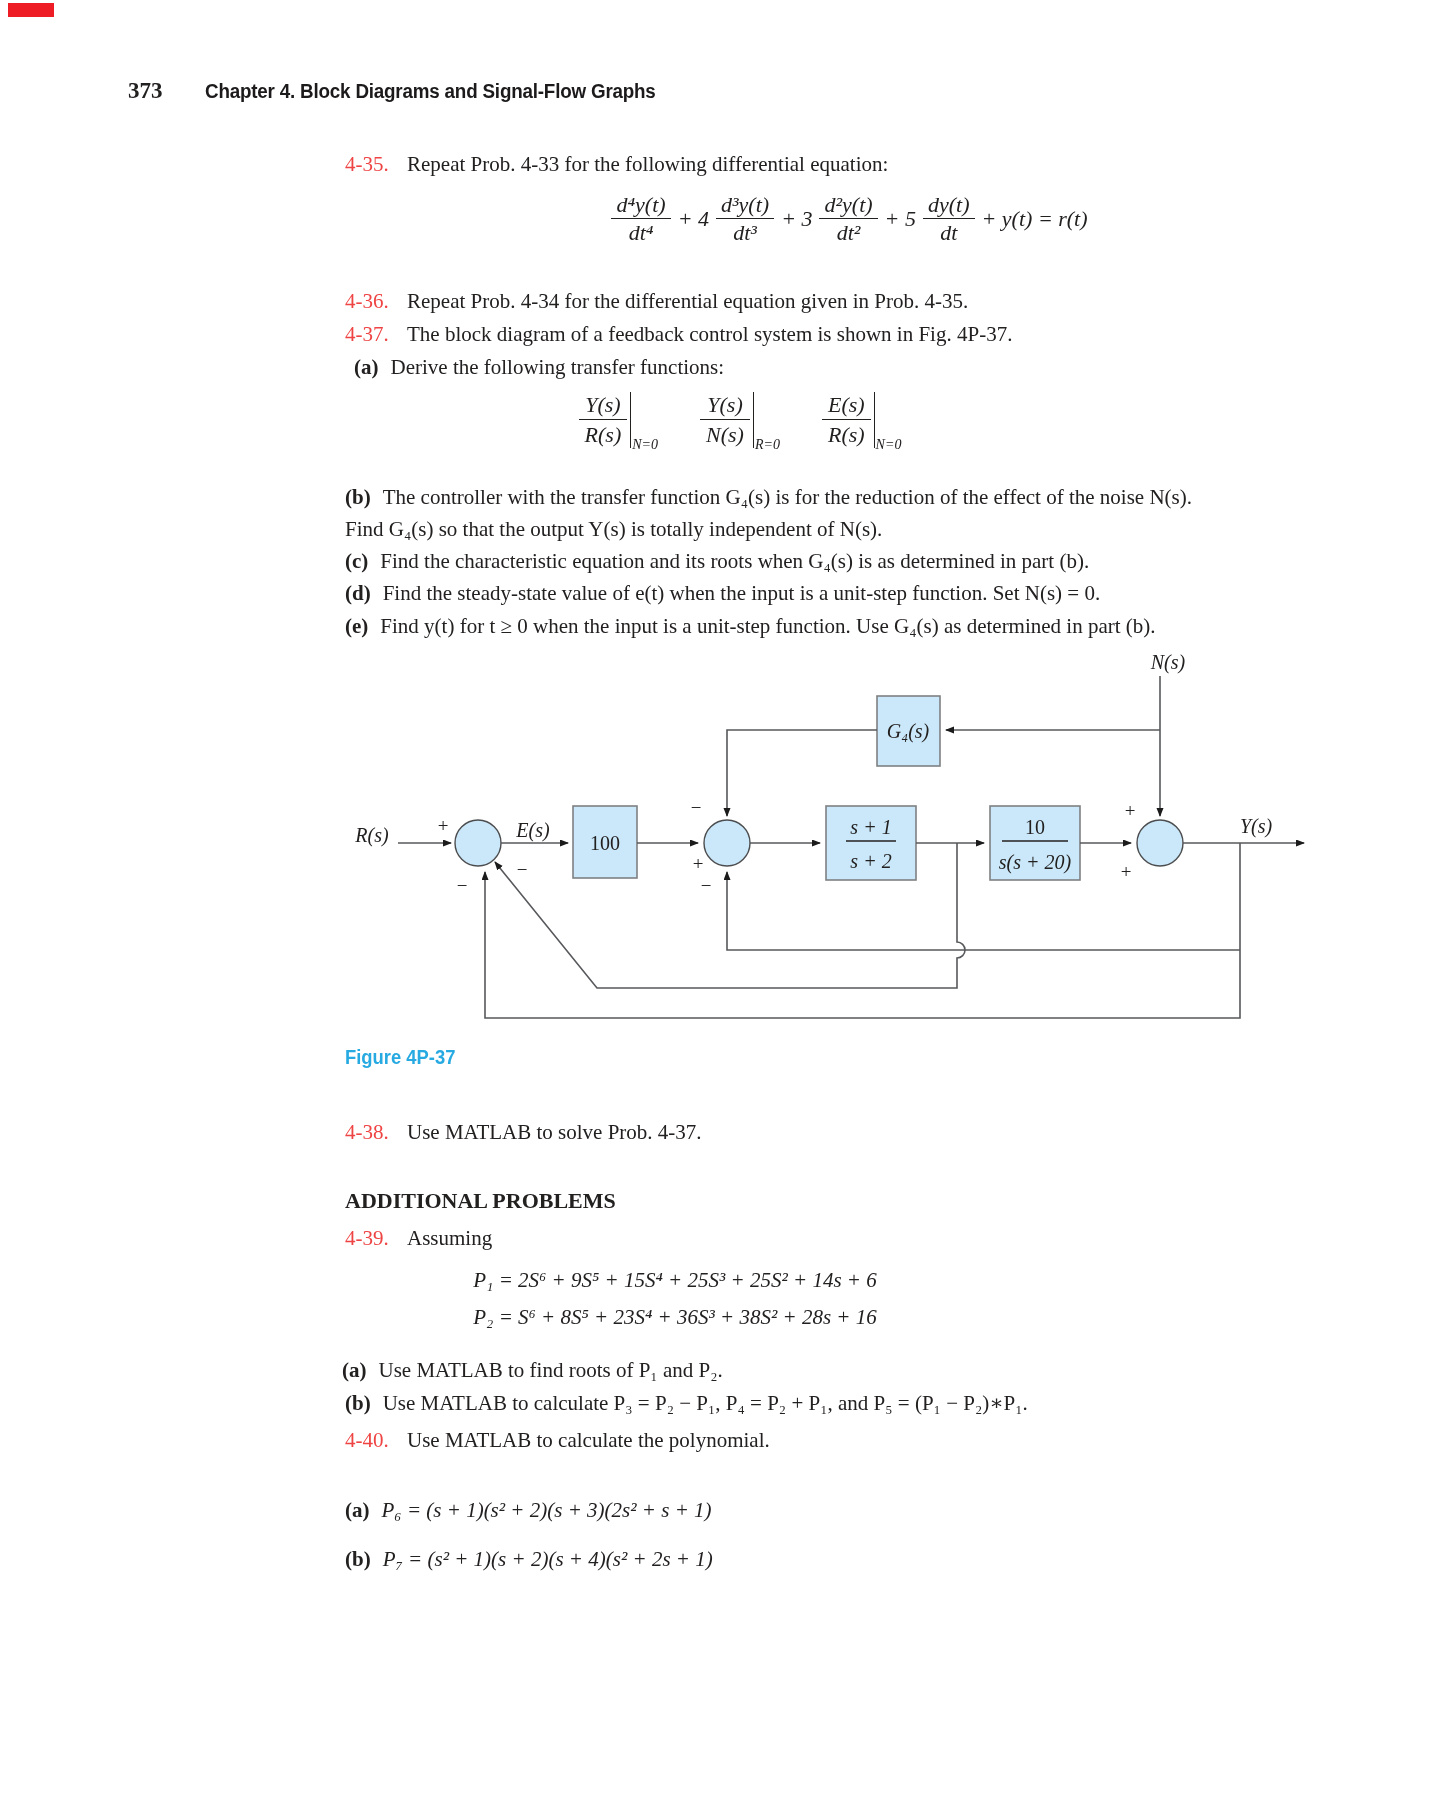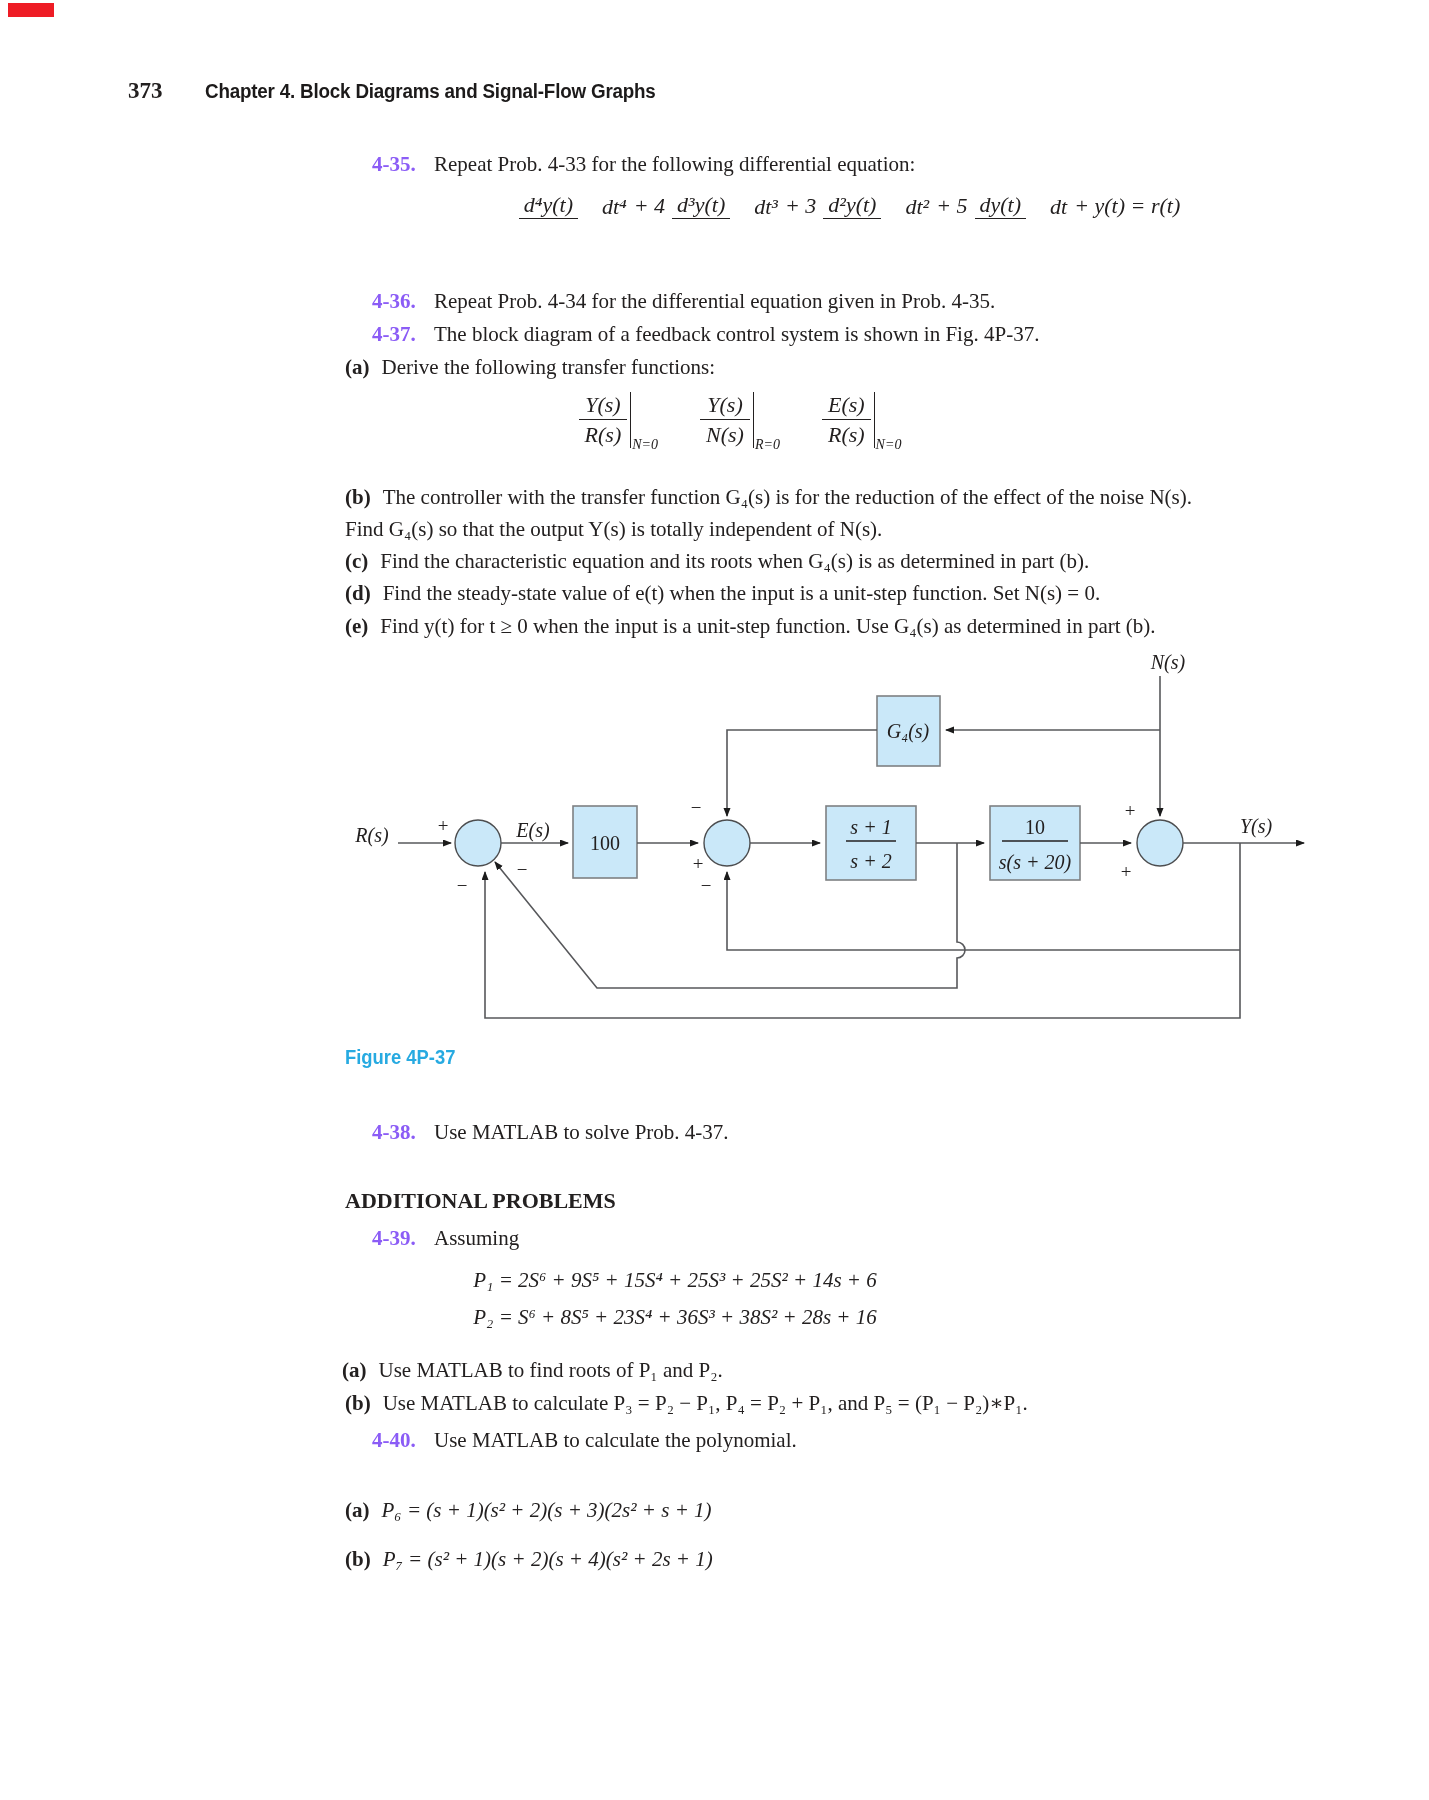--- a/index.html
+++ b/index.html
@@ -4,26 +4,26 @@
 <style>
   html,body{margin:0;padding:0;background:#ffffff;}
   body{width:1429px;height:1800px;position:relative;overflow:hidden;
        font-family:"Liberation Serif","DejaVu Serif",serif;color:#232020;}
   .abs{position:absolute;white-space:nowrap;}
   .corner-mark{position:absolute;left:8px;top:3px;width:46px;height:14px;background:#ee1c25;}
   .pageno{font-weight:bold;font-size:23px;font-family:"Liberation Serif",serif;}
   .chap{font-family:"Liberation Sans","DejaVu Sans",sans-serif;font-weight:bold;font-size:20px;
         color:#1c1a1a;transform:scaleX(.94);transform-origin:left;letter-spacing:-.2px;}
   .body-row{font-size:21px;}
-  .pnum{color:#8b5cf6;font-weight:bold;display:inline-block;min-width:62px;margin-left:27px;}
+  .pnum{color:#ef4444;font-weight:normal;display:inline-block;min-width:62px;}
   .plabel{font-weight:bold;margin-right:12px;}
   .mathline{font-style:italic;}
   
   .eqrow{display:flex;justify-content:center;align-items:center;font-size:22px;font-style:italic;}
-  .fr{display:inline-flex;flex-direction:row;align-items:center;margin:0 3px;line-height:1.15;gap:24px;}
+  .fr{display:inline-flex;flex-direction:column;align-items:center;margin:0 3px;line-height:1.15;}
   .fr-num{border-bottom:1.6px solid #232020;padding:0 5px 1px;}
   .fr-den{padding-top:1px;}
   .op{margin:0 4px;}
   
   .tfrow{display:flex;justify-content:center;gap:42px;font-size:22px;font-style:italic;}
   .tf{display:inline-flex;align-items:flex-end;}
   .tf-main{display:inline-flex;flex-direction:column;align-items:center;
            border-right:1.8px solid #232020;padding-right:3px;line-height:1.15;}
   .tf-num{padding:0 6px 2px;}
   .tf-den{border-top:1.6px solid #232020;padding:2px 6px 0;}
@@ -74,21 +74,21 @@
     </span>
   <span class="op">+ y(t) = r(t)</span>
 </div>
 
 <div class="abs body-row" style="left:345px;top:289px;">
   <span class="pnum">4-36.</span><span>Repeat Prob. 4-34 for the differential equation given in Prob. 4-35.</span>
 </div>
 <div class="abs body-row" style="left:345px;top:322px;">
   <span class="pnum">4-37.</span><span>The block diagram of a feedback control system is shown in Fig. 4P-37.</span>
 </div>
-<div class="abs body-row" style="left:345px;top:355px;">
+<div class="abs body-row" style="left:354px;top:355px;">
   <span class="plabel">(a)</span><span>Derive the following transfer functions:</span>
 </div>
 
 <div class="abs tfrow" style="left:480px;top:392px;width:520px;">
   <span class="tf">
     <span class="tf-main">
         <span class="tf-num">Y(s)</span>
         <span class="tf-den">R(s)</span>
       </span>
     <span class="tf-cond">N=0</span>

